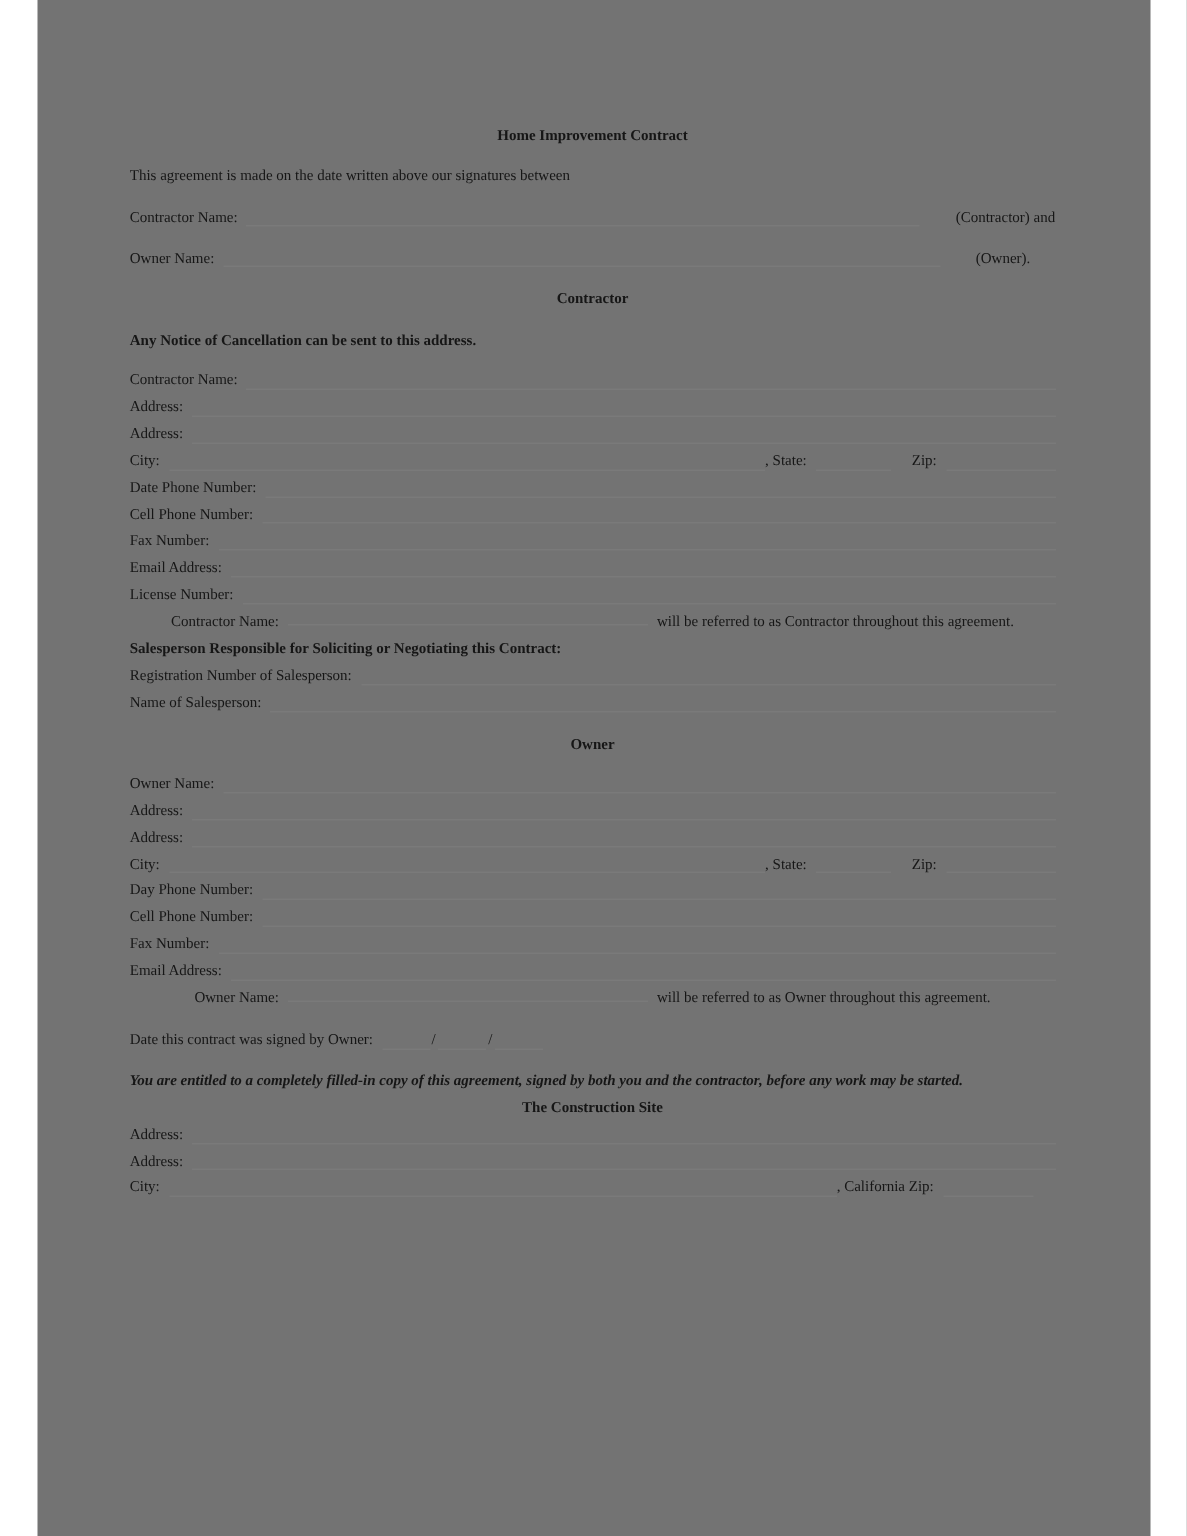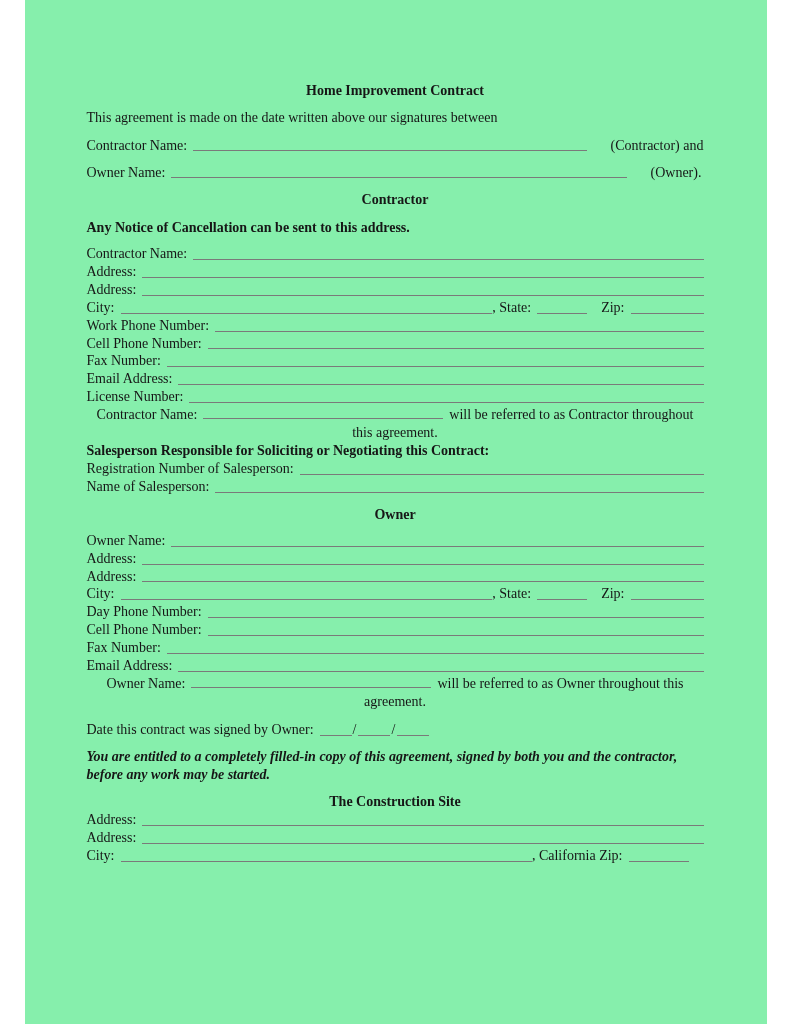--- a/index.html
+++ b/index.html
@@ -2,24 +2,24 @@
 <html style="--ink: #161616; --rule: #7a7a7a;"><head>
 <meta charset="utf-8">
 <style>
   :root { --ink:#161616; --rule:#7a7a7a; }
   * { margin:0; padding:0; box-sizing:border-box; }
   html,body { background:#ffffff; }
   .page {
     position:relative;
     width:742px; height:1024px;
     margin:0 auto;
-    background:#86efac;
+    background:#737373;
     color:var(--ink);
     font-family:"Liberation Serif","DejaVu Serif",serif;
-    font-size:14px;
+    font-size:10px;
     padding:83px 63px 0 62px;
     overflow:hidden;
   }
   .h-center { text-align:center; font-weight:bold; line-height:16px; }
   .intro { margin-top:11px; line-height:16px; }
 
   
   .party { display:flex; line-height:16px; }
   .party-1 { margin-top:12px; }
   .party-2 { margin-top:11px; }
@@ -52,21 +52,21 @@
     border-bottom:1px solid var(--rule);
     height:0.82em;
     margin:0 6px 0 6px;
   }
 
   
   .sub-heading { line-height:17.9px; font-weight:bold; }
   .owner-heading { margin-top:7px; }
   .notice { margin-top:12px; line-height:16px; font-weight:bold; }
   .section-heading { margin-top:11px; }
-  .site-heading { margin-top:10px; line-height:17.9px; }
+  .site-heading { line-height:17.9px; }
 
   
   .date-row { display:flex; margin-top:10px; line-height:17.9px; }
   .dfill {
     flex:0 0 32px;
     border-bottom:1px solid var(--rule);
     align-self:flex-end;
     height:0;
     margin:0 1px 3px 6px;
   }
@@ -118,21 +118,21 @@
     </div>
     <div class="frow">
       <span class="lbl">City:</span>
       <span class="fill"></span>
       <span class="lbl">, State:</span>
       <span class="fill w-state"></span>
       <span class="lbl zip-lbl">Zip:</span>
       <span class="fill w-zip"></span>
     </div>
     <div class="frow">
-      <span class="lbl">Work Phone Number:</span>
+      <span class="lbl">Date Phone Number:</span>
       <span class="fill"></span>
     </div>
     <div class="frow">
       <span class="lbl">Cell Phone Number:</span>
       <span class="fill"></span>
     </div>
     <div class="frow">
       <span class="lbl">Fax Number:</span>
       <span class="fill"></span>
     </div>

